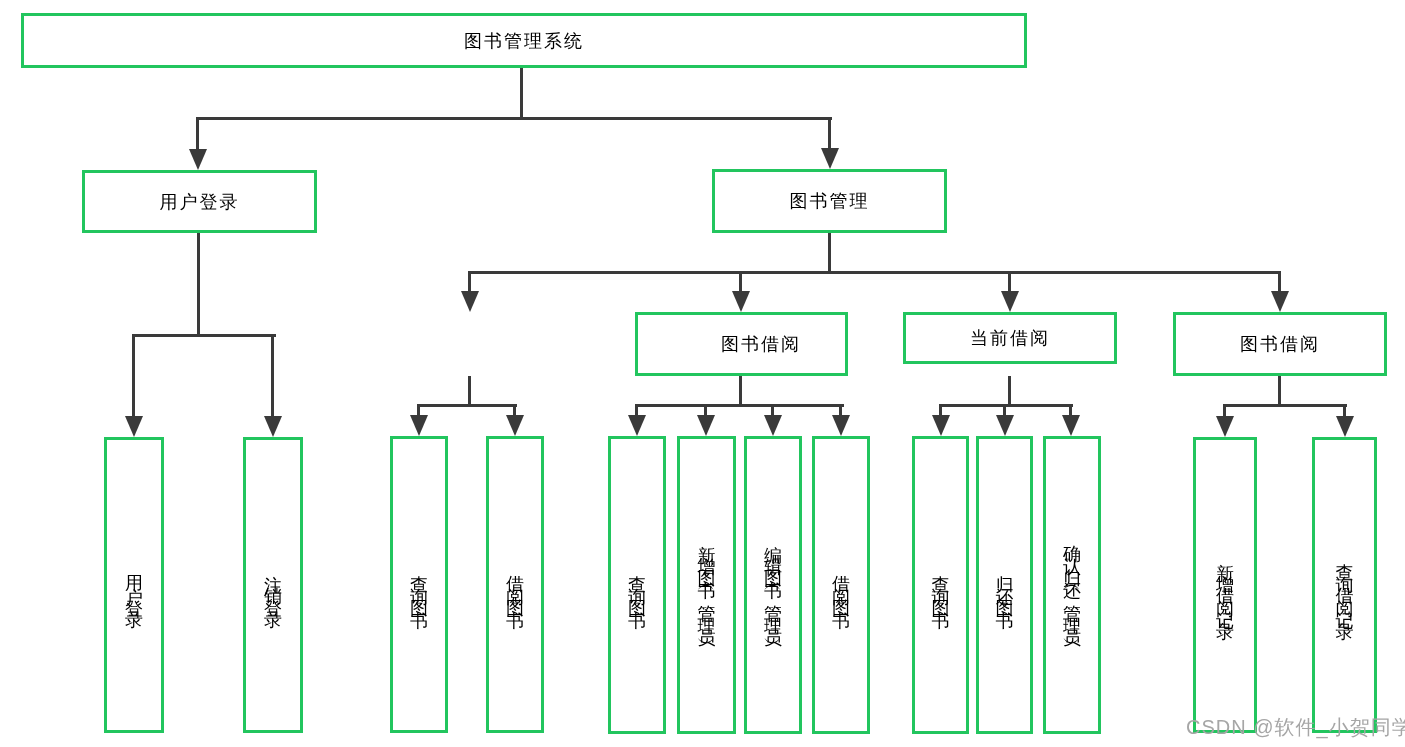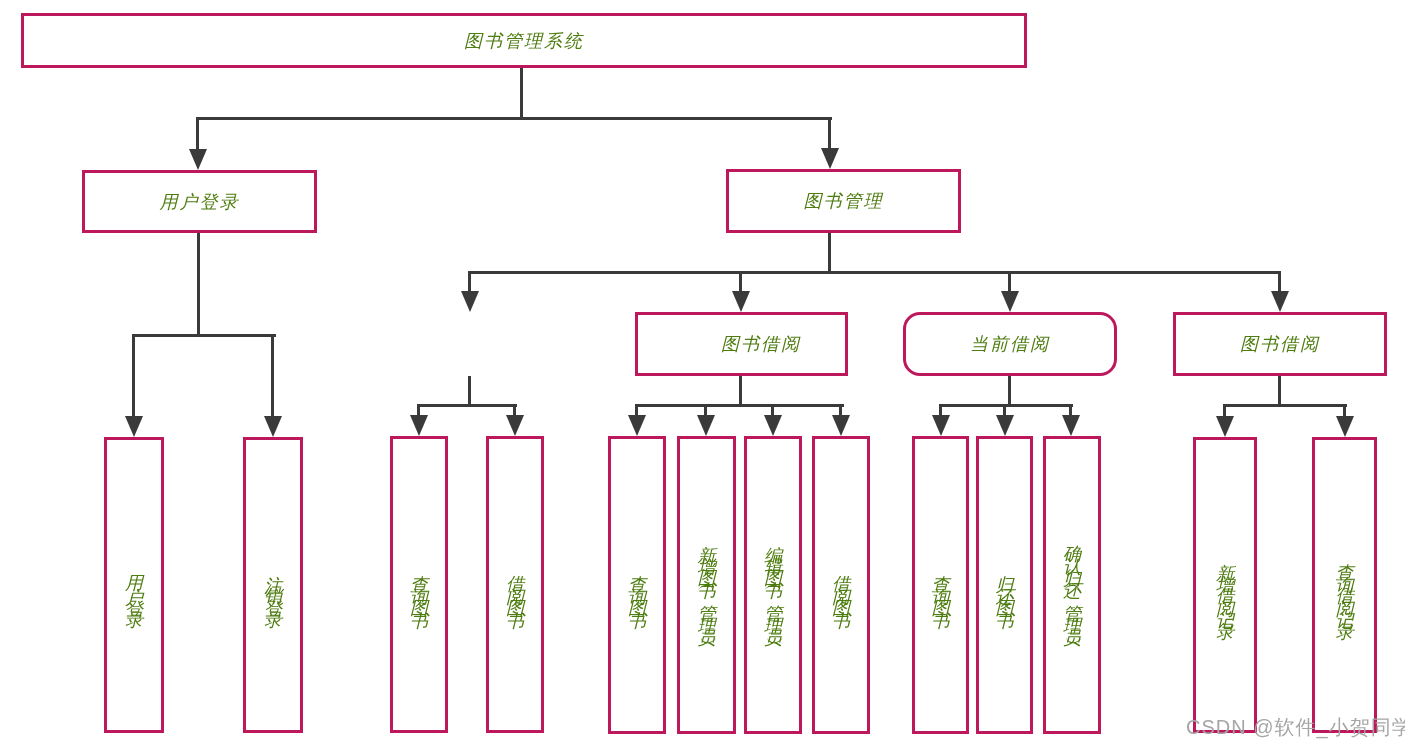--- a/index.html
+++ b/index.html
@@ -3,34 +3,34 @@
 <meta charset="utf-8">
 <style>
   html,body{margin:0;padding:0;background:#fff;}
   .canvas{
     position:relative;width:1405px;height:747px;background:#ffffff;
     font-family:"Liberation Sans","DejaVu Sans",sans-serif;overflow:hidden;
   }
   
   .box{
     position:absolute;box-sizing:border-box;background:#ffffff;
-    border:3px solid #be185d;display:flex;align-items:center;justify-content:center;
-    color:#4d7c0f;font-size:18px;letter-spacing:2px;z-index:2;line-height:1;font-style:italic;
+    border:3px solid #22c55e;display:flex;align-items:center;justify-content:center;
+    color:#000000;font-size:18px;letter-spacing:2px;z-index:2;line-height:1;
   }
   .vbox{
     writing-mode:vertical-lr;text-orientation:upright;
     letter-spacing:12px;font-size:18px;
   }
   
   .b-root   {left:21px;  top:13px;  width:1006px;height:55px;}
   .b-login  {left:82px;  top:170px; width:235px; height:63px;}
-  .b-mgmt   {left:712px; top:169px; width:235px; height:64px;margin-left:14px;}
+  .b-mgmt   {left:712px; top:169px; width:235px; height:64px;}
   .b-newbook{left:363px; top:312px; width:215px; height:64px;}
   .b-borrow {left:635px; top:312px; width:213px; height:64px;padding-left:39px;}
-  .b-current{left:903px; top:312px; width:214px; height:64px;border-radius:17px;}
+  .b-current{left:903px; top:312px; width:214px; height:52px;}
   .b-records{left:1173px;top:312px; width:214px; height:64px;}
   .b-g1a{left:104px; top:437px;width:60px;height:296px;}
   .b-g1b{left:243px; top:437px;width:60px;height:296px;}
   .b-g2a{left:390px; top:436px;width:58px;height:297px;}
   .b-g2b{left:486px; top:436px;width:58px;height:297px;}
   .b-g3a{left:608px; top:436px;width:58px;height:298px;}
   .b-g3b{left:677px; top:436px;width:59px;height:298px;}
   .b-g3c{left:744px; top:436px;width:58px;height:298px;}
   .b-g3d{left:812px; top:436px;width:58px;height:298px;}
   .b-g4a{left:912px; top:436px;width:57px;height:298px;}

